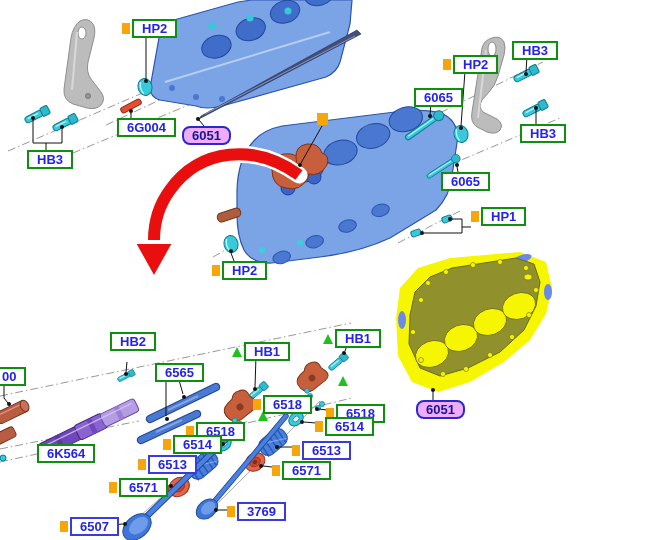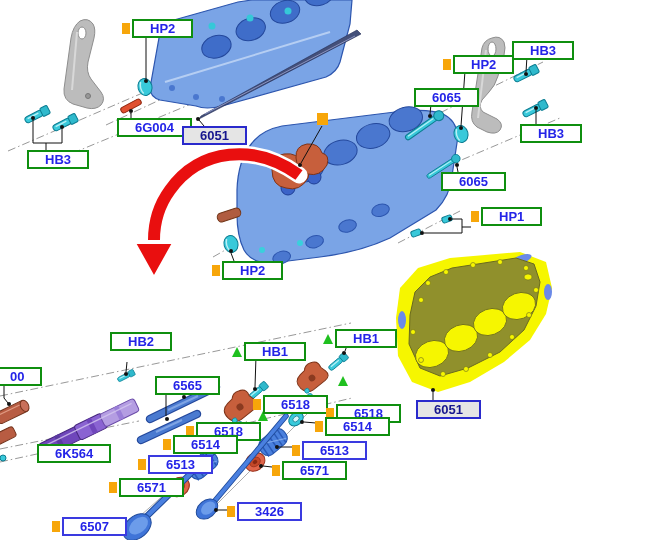--- a/index.html
+++ b/index.html
@@ -6,23 +6,23 @@
   .stage{
     position:relative;width:672px;height:540px;background:#ffffff;overflow:hidden;
     font-family:"Liberation Sans",sans-serif;
   }
   .stage svg{position:absolute;left:0;top:0;}
   .lbl{position:absolute;display:flex;align-items:center;z-index:5;cursor:pointer;}
   .sq{width:8px;height:11px;background:#f7a60a;margin-right:2px;flex:none;}
   .tri{width:0;height:0;border-left:5.5px solid transparent;border-right:5.5px solid transparent;
        border-bottom:10px solid #1fc01f;margin-right:2px;flex:none;}
   .box{border:2px solid #0f8f0f;background:#fff;color:#2424e8;font-weight:bold;
-       font-size:13px;line-height:13px;padding:1px 16px;white-space:nowrap;}
+       font-size:13px;line-height:13px;padding:1px 8px;white-space:nowrap;}
   .box.b{border-color:#3a3ae0;}
-  .box.s{border-color:#2a2acc;background:#e5e5e5;color:#16168e;}
+  .box.s{border-color:#2a2acc;background:#f0abfc;color:#16168e;border-radius:8px;}
 </style>
 </head>
 <body>
 
 <div class="stage">
 
 <svg width="672" height="540" viewBox="0 0 672 540">
 
   <g stroke="#8c8c8c" stroke-width="0.9" fill="none" stroke-dasharray="8 3 1.5 3">
     <line x1="8" y1="151" x2="226" y2="57"></line>
@@ -364,21 +364,21 @@
   <span class="sq"></span>
   <span class="box">HP1</span>
 </div>
 <div class="lbl" style="left:212px;top:261px">
   <span class="sq"></span>
   <span class="box">HP2</span>
 </div>
 <div class="lbl" style="left:110px;top:332px">
   <span class="box">HB2</span>
 </div>
-<div class="lbl" style="left:155px;top:376px">
+<div class="lbl" style="left:155px;top:363px">
   <span class="box">6565</span>
 </div>
 <div class="lbl" style="left:232px;top:342px">
   <span class="tri"></span>
   <span class="box">HB1</span>
 </div>
 <div class="lbl" style="left:323px;top:329px">
   <span class="tri"></span>
   <span class="box">HB1</span>
 </div>
@@ -419,23 +419,23 @@
 <div class="lbl" style="left:272px;top:461px">
   <span class="sq"></span>
   <span class="box">6571</span>
 </div>
 <div class="lbl" style="left:109px;top:478px">
   <span class="sq"></span>
   <span class="box">6571</span>
 </div>
 <div class="lbl" style="left:227px;top:502px">
   <span class="sq"></span>
-  <span class="box b">3426</span>
-</div>
-<div class="lbl" style="left:52px;top:517px">
+  <span class="box b">3769</span>
+</div>
+<div class="lbl" style="left:60px;top:517px">
   <span class="sq"></span>
   <span class="box b">6507</span>
 </div>
 <div class="lbl" style="left:37px;top:444px">
   <span class="box">6K564</span>
 </div>
 <div class="lbl" style="left:-8px;top:367px">
   <span class="box">00</span>
 </div>
 <div class="lbl" style="left:416px;top:400px">

